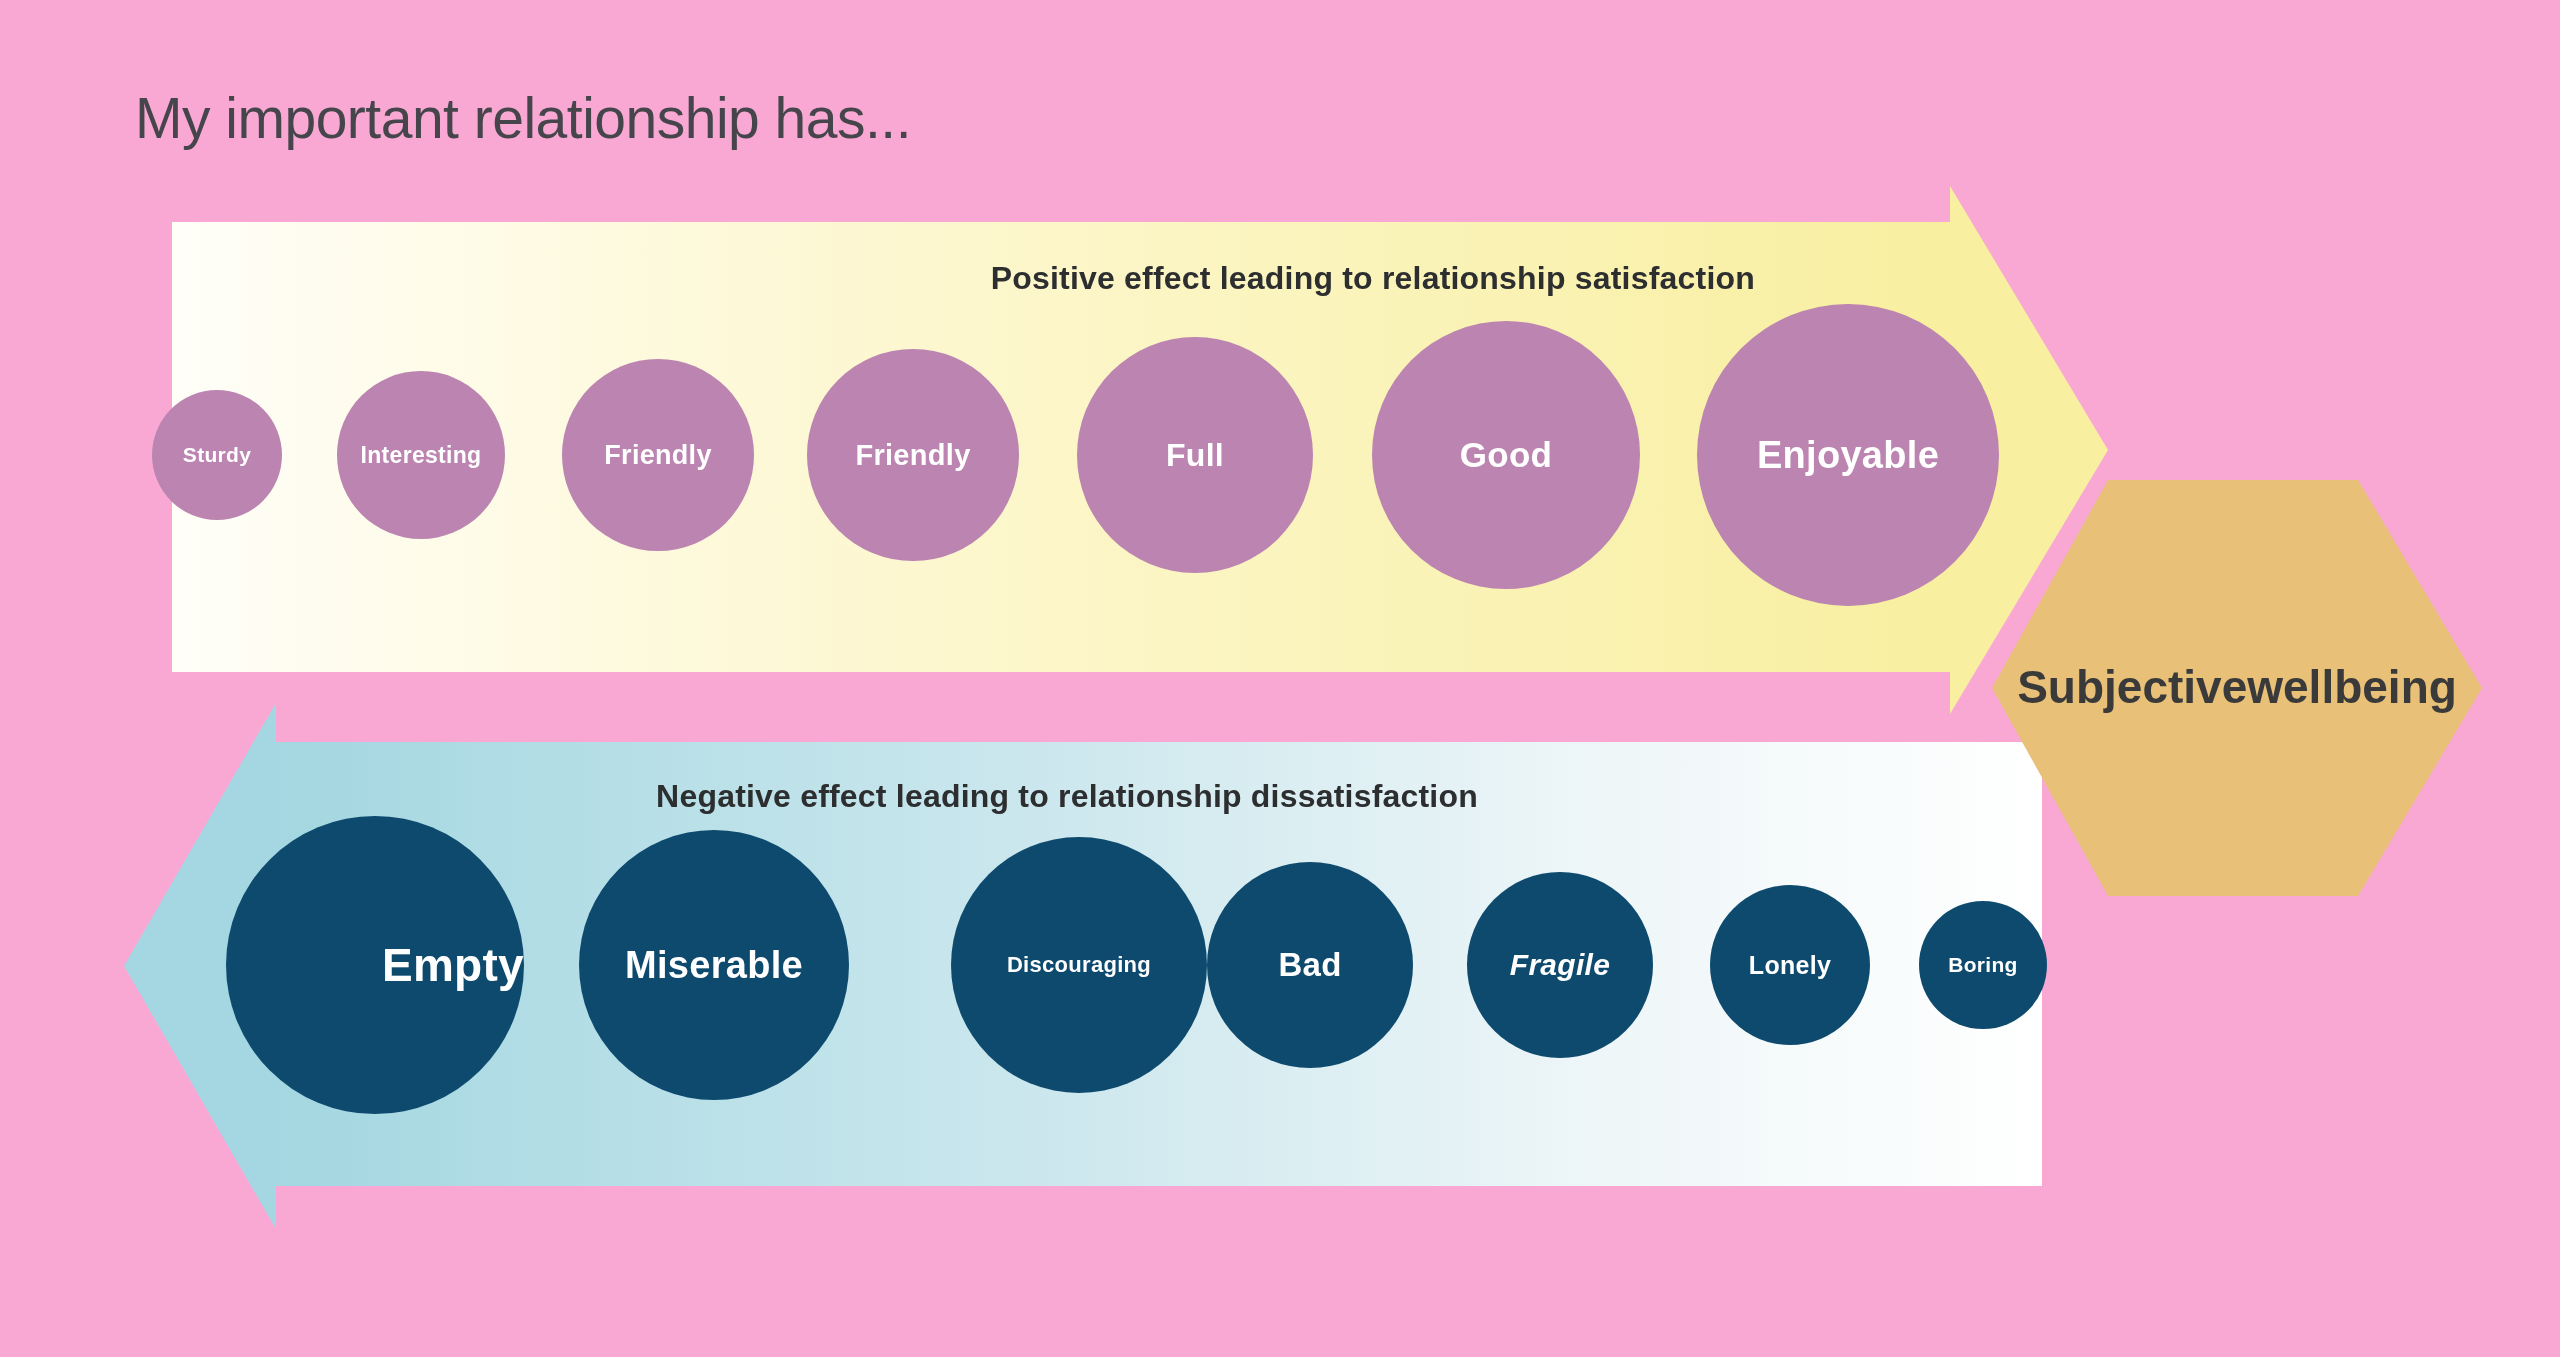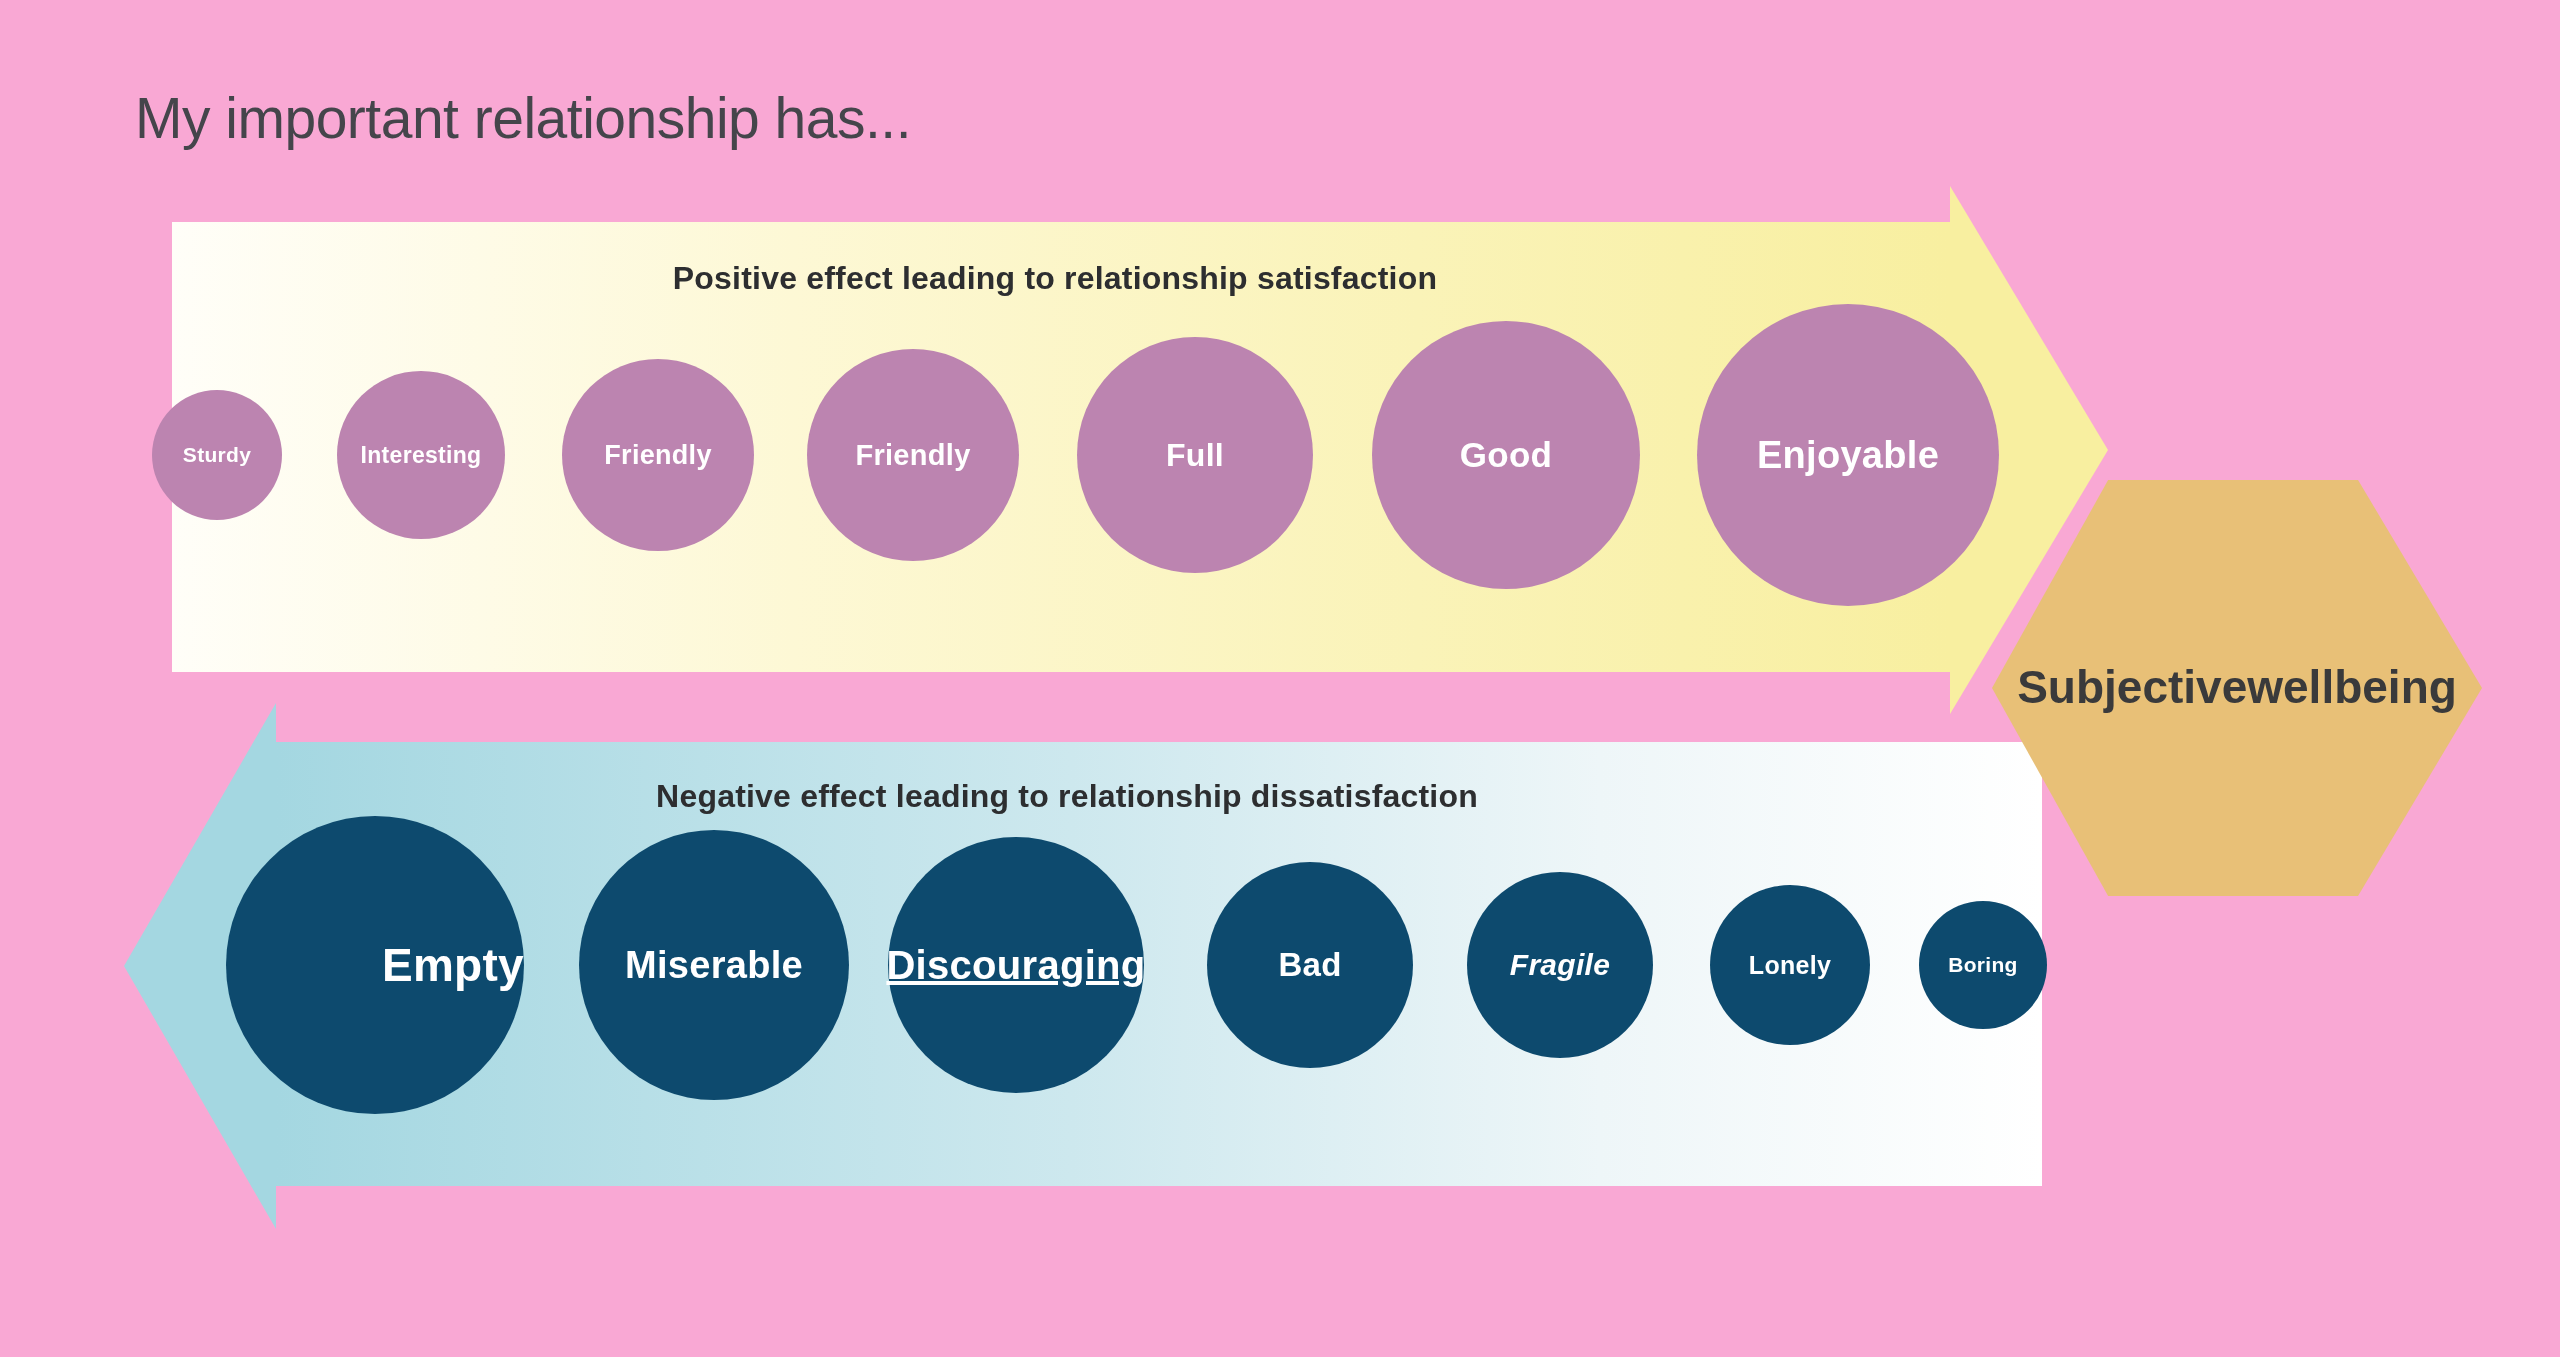--- a/index.html
+++ b/index.html
@@ -60,21 +60,21 @@
     position: absolute;
     z-index: 3;
     width: 1400px;
     text-align: center;
     font-size: 32px;
     font-weight: 700;
     letter-spacing: 0.2px;
     color: var(--label-color);
     white-space: nowrap;
   }
-  .band-label.pos { left: 355px; top: 260px; }
+  .band-label.pos { left: 355px; top: 260px; text-align: right; }
   .band-label.neg { left: 367px; top: 778px; }
 
   
   .circle {
     position: absolute;
     z-index: 2;
     border-radius: 50%;
     display: flex;
     align-items: center;
     justify-content: center;
@@ -144,21 +144,21 @@
   <div class="arrow-body blue"></div>
   <div class="arrow-head blue-head"></div>
   <div class="band-label neg">Negative effect leading to relationship dissatisfaction</div>
   <div>
       <div class="circle navy" style="left: 226px; top: 816px; width: 298px; height: 298px; font-size: 46px; justify-content: flex-end;">
         <span>Empty</span>
       </div>
       <div class="circle navy" style="left: 579px; top: 830px; width: 270px; height: 270px; font-size: 38px;">
         <span>Miserable</span>
       </div>
-      <div class="circle navy" style="left: 888px; top: 837px; width: 256px; height: 256px; font-size: 40px; text-decoration: underline;">
+      <div class="circle navy" style="left: 951px; top: 837px; width: 256px; height: 256px; font-size: 22px;">
         <span>Discouraging</span>
       </div>
       <div class="circle navy" style="left: 1207px; top: 862px; width: 206px; height: 206px; font-size: 33px;">
         <span>Bad</span>
       </div>
       <div class="circle navy" style="left: 1467px; top: 872px; width: 186px; height: 186px; font-size: 30px; font-style: italic;">
         <span>Fragile</span>
       </div>
       <div class="circle navy" style="left: 1710px; top: 885px; width: 160px; height: 160px; font-size: 25px;">
         <span>Lonely</span>

